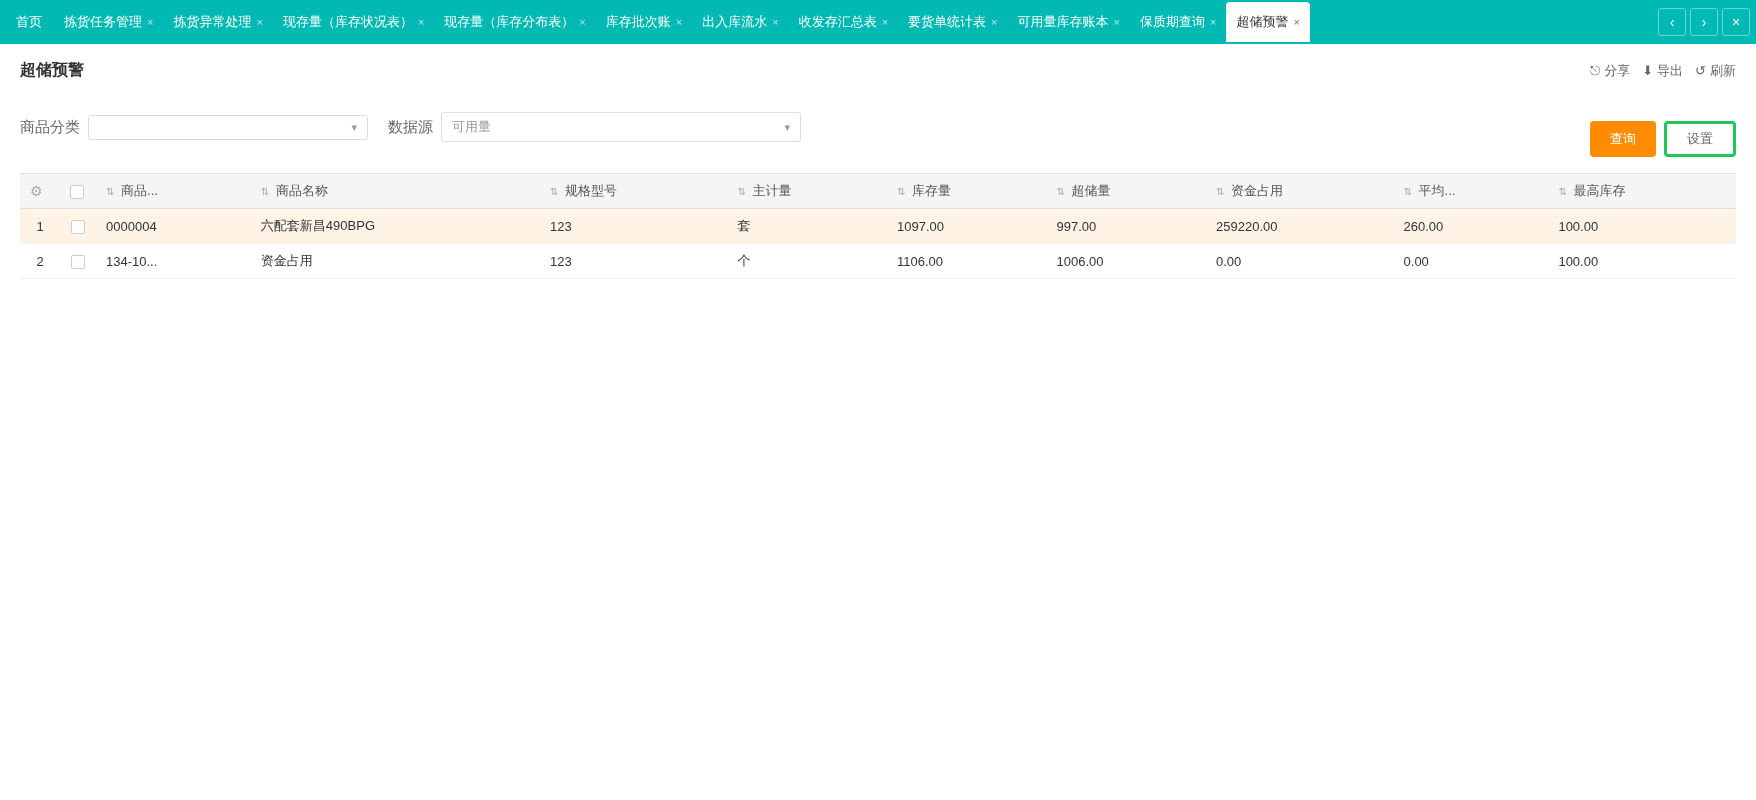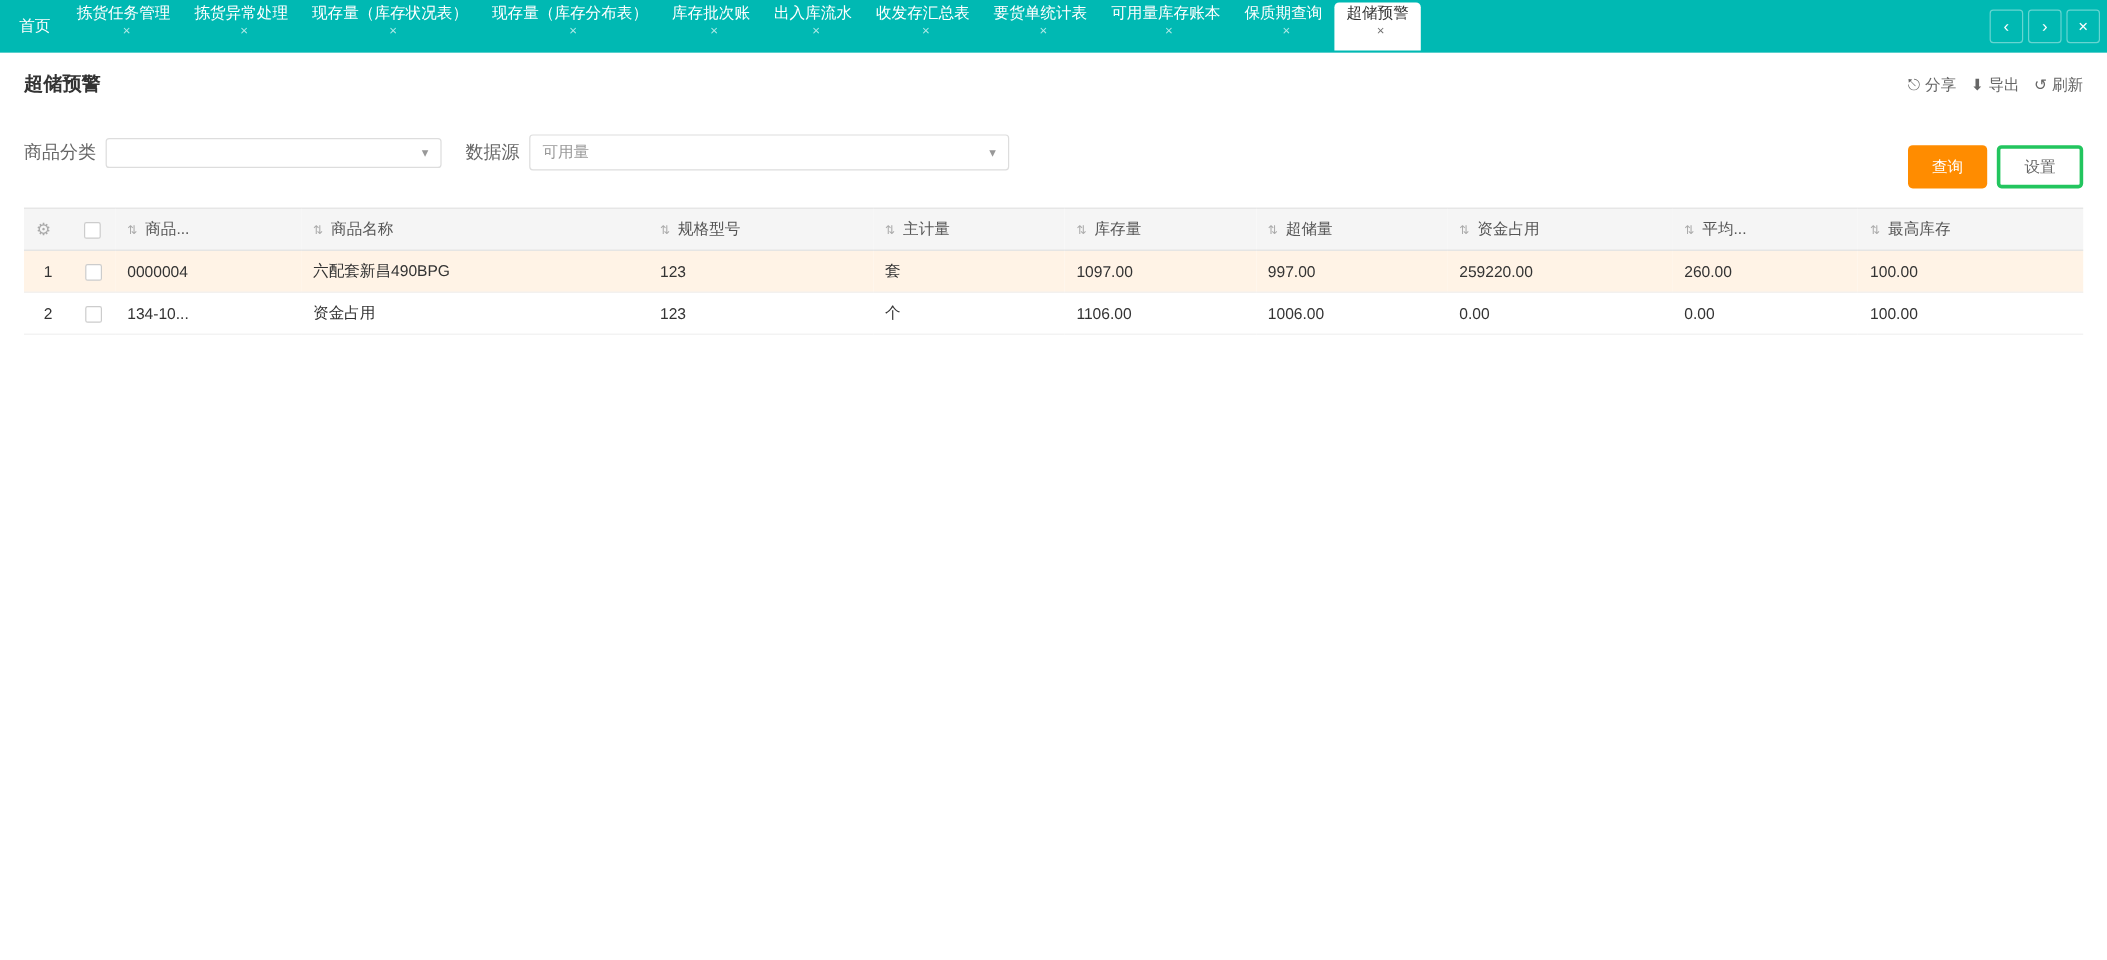--- a/index.html
+++ b/index.html
@@ -17,21 +17,20 @@
     .nav-item {
       display: flex;
       align-items: center;
       padding: 0 10px;
       height: 40px;
       color: #fff;
       font-size: 13px;
       white-space: nowrap;
       cursor: pointer;
       position: relative;
-      flex-direction: column;
     }
     .nav-item.active {
       background: #fff;
       color: #333;
       border-radius: 4px 4px 0 0;
     }
     .nav-item .close-x {
       margin-left: 5px;
       font-size: 11px;
       opacity: 0.7;
@@ -119,21 +118,21 @@
       border-radius: 3px;
       padding: 5px 10px;
       width: 280px;
       cursor: pointer;
       background: #fff;
       justify-content: space-between;
       font-size: 13px;
       color: #999;
     }
     .filter-select-wide {
-      width: 400px;
+      width: 360px;
     }
     .filter-select .chevron {
       color: #999;
       font-size: 11px;
     }
 
     
     .btn-primary {
       background: #ff8c00;
       color: #fff;

